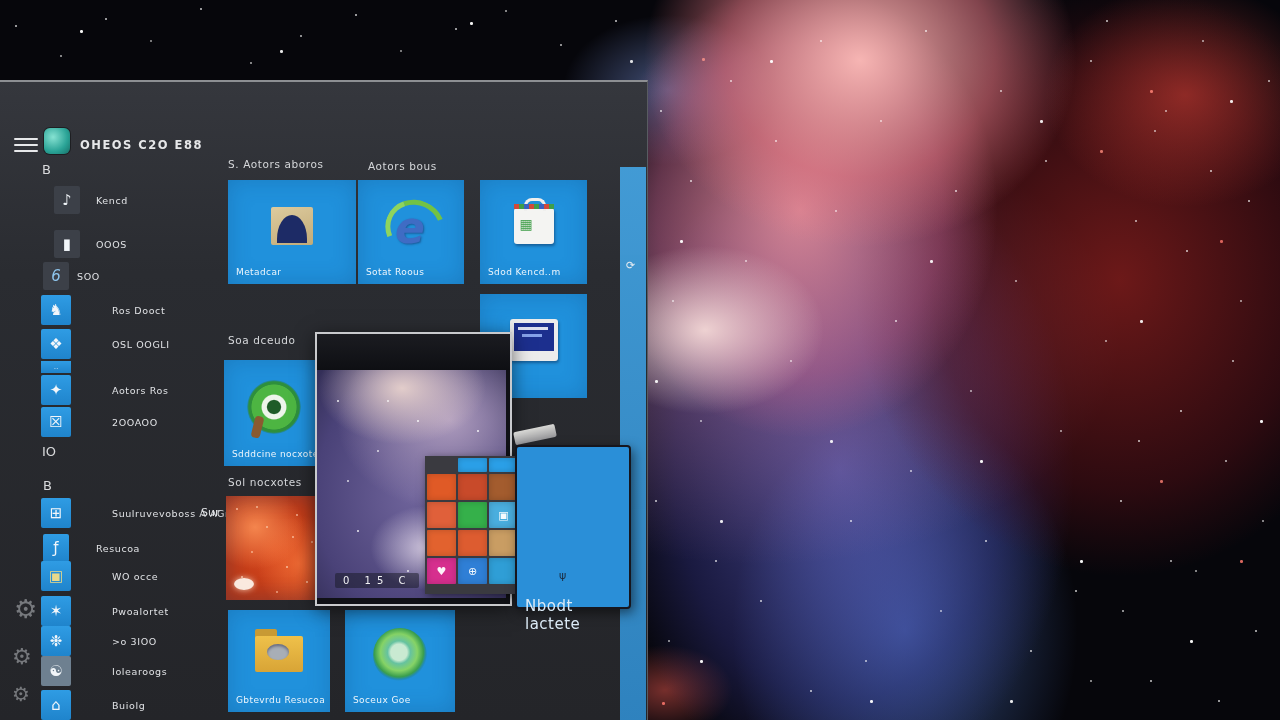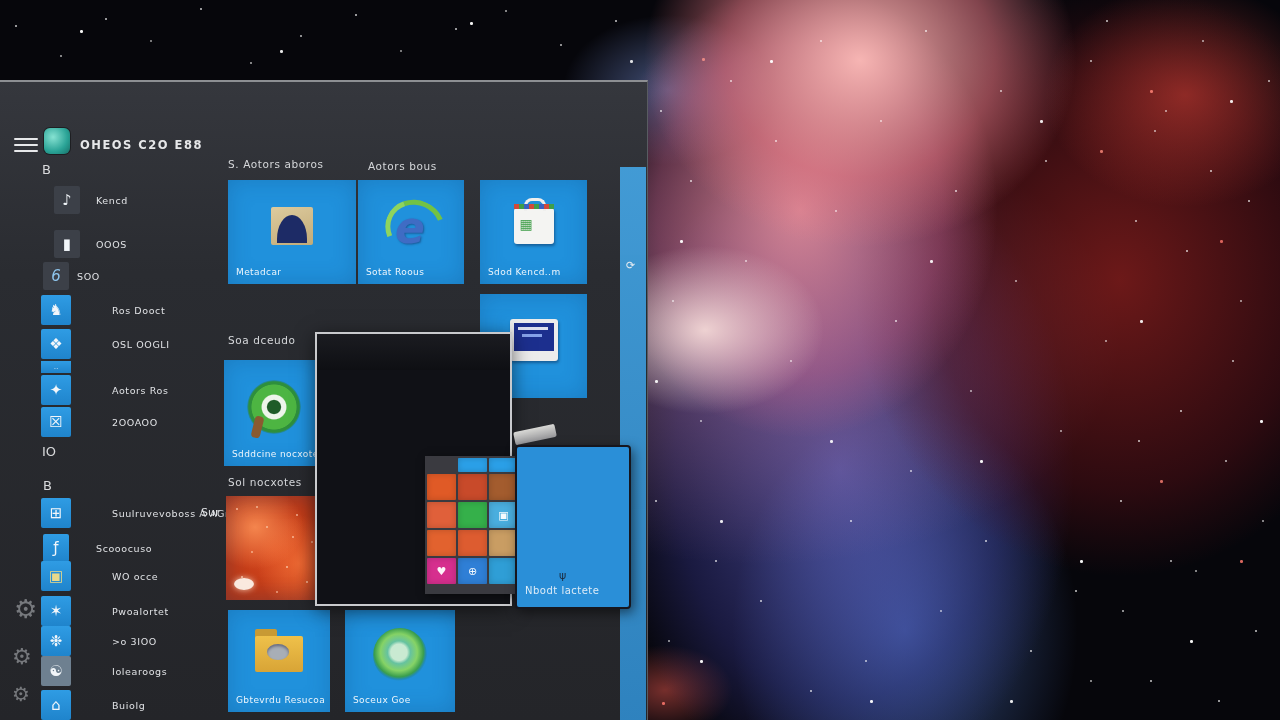--- a/index.html
+++ b/index.html
@@ -129,21 +129,21 @@
   
   .wedge{position:absolute;left:514px;top:346px;width:42px;height:13px;transform:rotate(-12deg);
     background:linear-gradient(180deg,#d8d8d5,#97979a);border-radius:2px;}
   .popup{position:absolute;left:515px;top:363px;width:112px;height:160px;background:#2a8fd8;
     border:2px solid #16161e;border-radius:4px;box-shadow:3px 4px 12px rgba(0,0,0,.5);}
   .popup .inner{position:absolute;left:4px;top:3px;width:74px;height:114px;background:#4fa8e2;
     border-right:6px solid rgba(255,255,255,.38);box-shadow:2px 3px 6px rgba(10,30,60,.35);cursor:pointer;}
   .popup .p-title{position:absolute;left:6px;top:20px;font-size:10px;font-weight:bold;color:#152544;letter-spacing:.4px;}
   .popup .p-value{position:absolute;left:6px;bottom:8px;font-size:10px;font-weight:bold;color:#17264a;letter-spacing:1px;}
   .popup .p-glyph{position:absolute;left:42px;top:122px;font-size:11px;color:#1c2b3e;}
-  .popup .p-caption{position:absolute;left:8px;top:138px;font-size:10px;color:#dcebf7;letter-spacing:.5px;}
+  .popup .p-caption{position:absolute;left:8px;top:150px;font-size:15px;color:#dcebf7;letter-spacing:.5px;}
 </style>
 </head>
 <body>
 
 <div class="wallpaper">
   <div class="stars-a"></div>
   <div class="stars-b"></div>
   <div class="stars-r"></div>
 </div>
 
@@ -191,21 +191,21 @@
     <span class="lbl">2OOAOO</span>
   </div>
 
   <div class="app-row" style="top:415px;">
     <span class="ic blue">⊞</span>
     <span class="lbl">Suulruvevoboss A AGr&amp;S</span>
   </div>
   <div class="frag" style="top:424px;">Sur</div>
   <div class="app-row" style="top:450px;">
     <span class="ic blue" style="width:26px;height:28px;margin-left:2px;">ƒ</span>
-    <span class="lbl" style="margin-left:27px;">Scooocuso</span>
+    <span class="lbl" style="margin-left:27px;">Resucoa</span>
   </div>
   <div class="app-row" style="top:478px;">
     <span class="ic blue" style="color:#e7d98a;background:linear-gradient(180deg,#2f9ce4,#1f84cc);">▣</span>
     <span class="lbl">WO occe</span>
   </div>
   <div class="app-row" style="top:513px;">
     <span class="ic blue">✶</span>
     <span class="lbl">Pwoalortet</span>
   </div>
   <div class="app-row" style="top:543px;">
@@ -297,20 +297,24 @@
       </div>
     <div class="t-lbl">Soceux Goe</div>
   </div>
 
   <div class="scroll-strip">
     <div class="glyph">⟳</div>
   </div>
 
   <div class="preview-win">
     <div class="preview-title"></div>
+    <div class="preview-photo">
+      <div class="win-stars"></div>
+      <div class="win-taskbar">0 15 C</div>
+    </div>
     <div class="mini-backdrop">
       <div class="mini-grid">
           <div class="mini-tile" style="height: 14px; visibility: hidden;"></div>
           <div class="mini-tile" style="height: 14px; background: linear-gradient(160deg, rgb(43, 160, 232), rgb(43, 160, 232));"></div>
           <div class="mini-tile" style="height: 14px; background: linear-gradient(160deg, rgb(43, 160, 232), rgb(43, 160, 232));"></div>
           <div class="mini-tile" style="height: 26px; background: linear-gradient(160deg, rgb(224, 90, 38), rgb(224, 90, 38));"></div>
           <div class="mini-tile" style="height: 26px; background: linear-gradient(160deg, rgb(200, 74, 42), rgb(200, 74, 42));"></div>
           <div class="mini-tile" style="height: 26px; background: linear-gradient(160deg, rgb(163, 92, 46), rgb(163, 92, 46));"></div>
           <div class="mini-tile" style="height: 26px; background: linear-gradient(160deg, rgb(224, 96, 58), rgb(224, 96, 58));"></div>
           <div class="mini-tile" style="height: 26px; background: linear-gradient(160deg, rgb(53, 176, 74), rgb(53, 176, 74));"></div>

